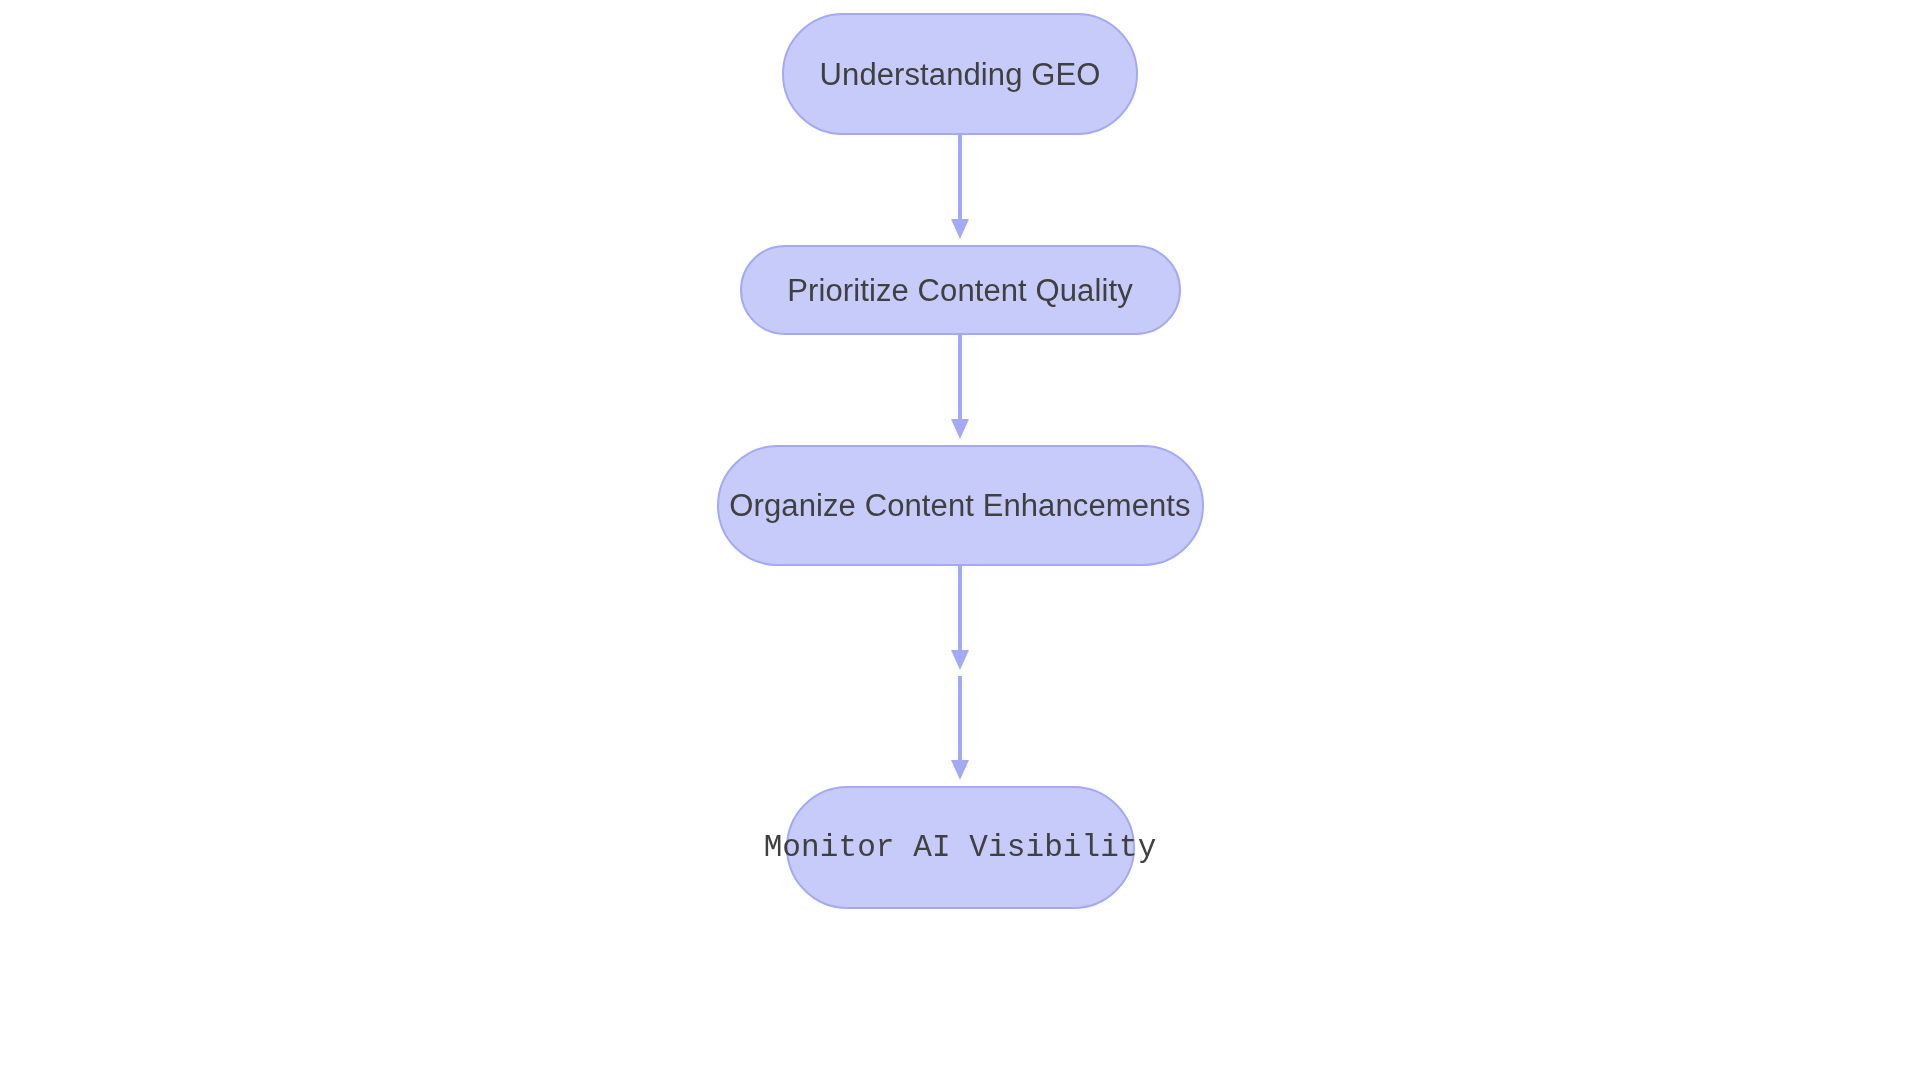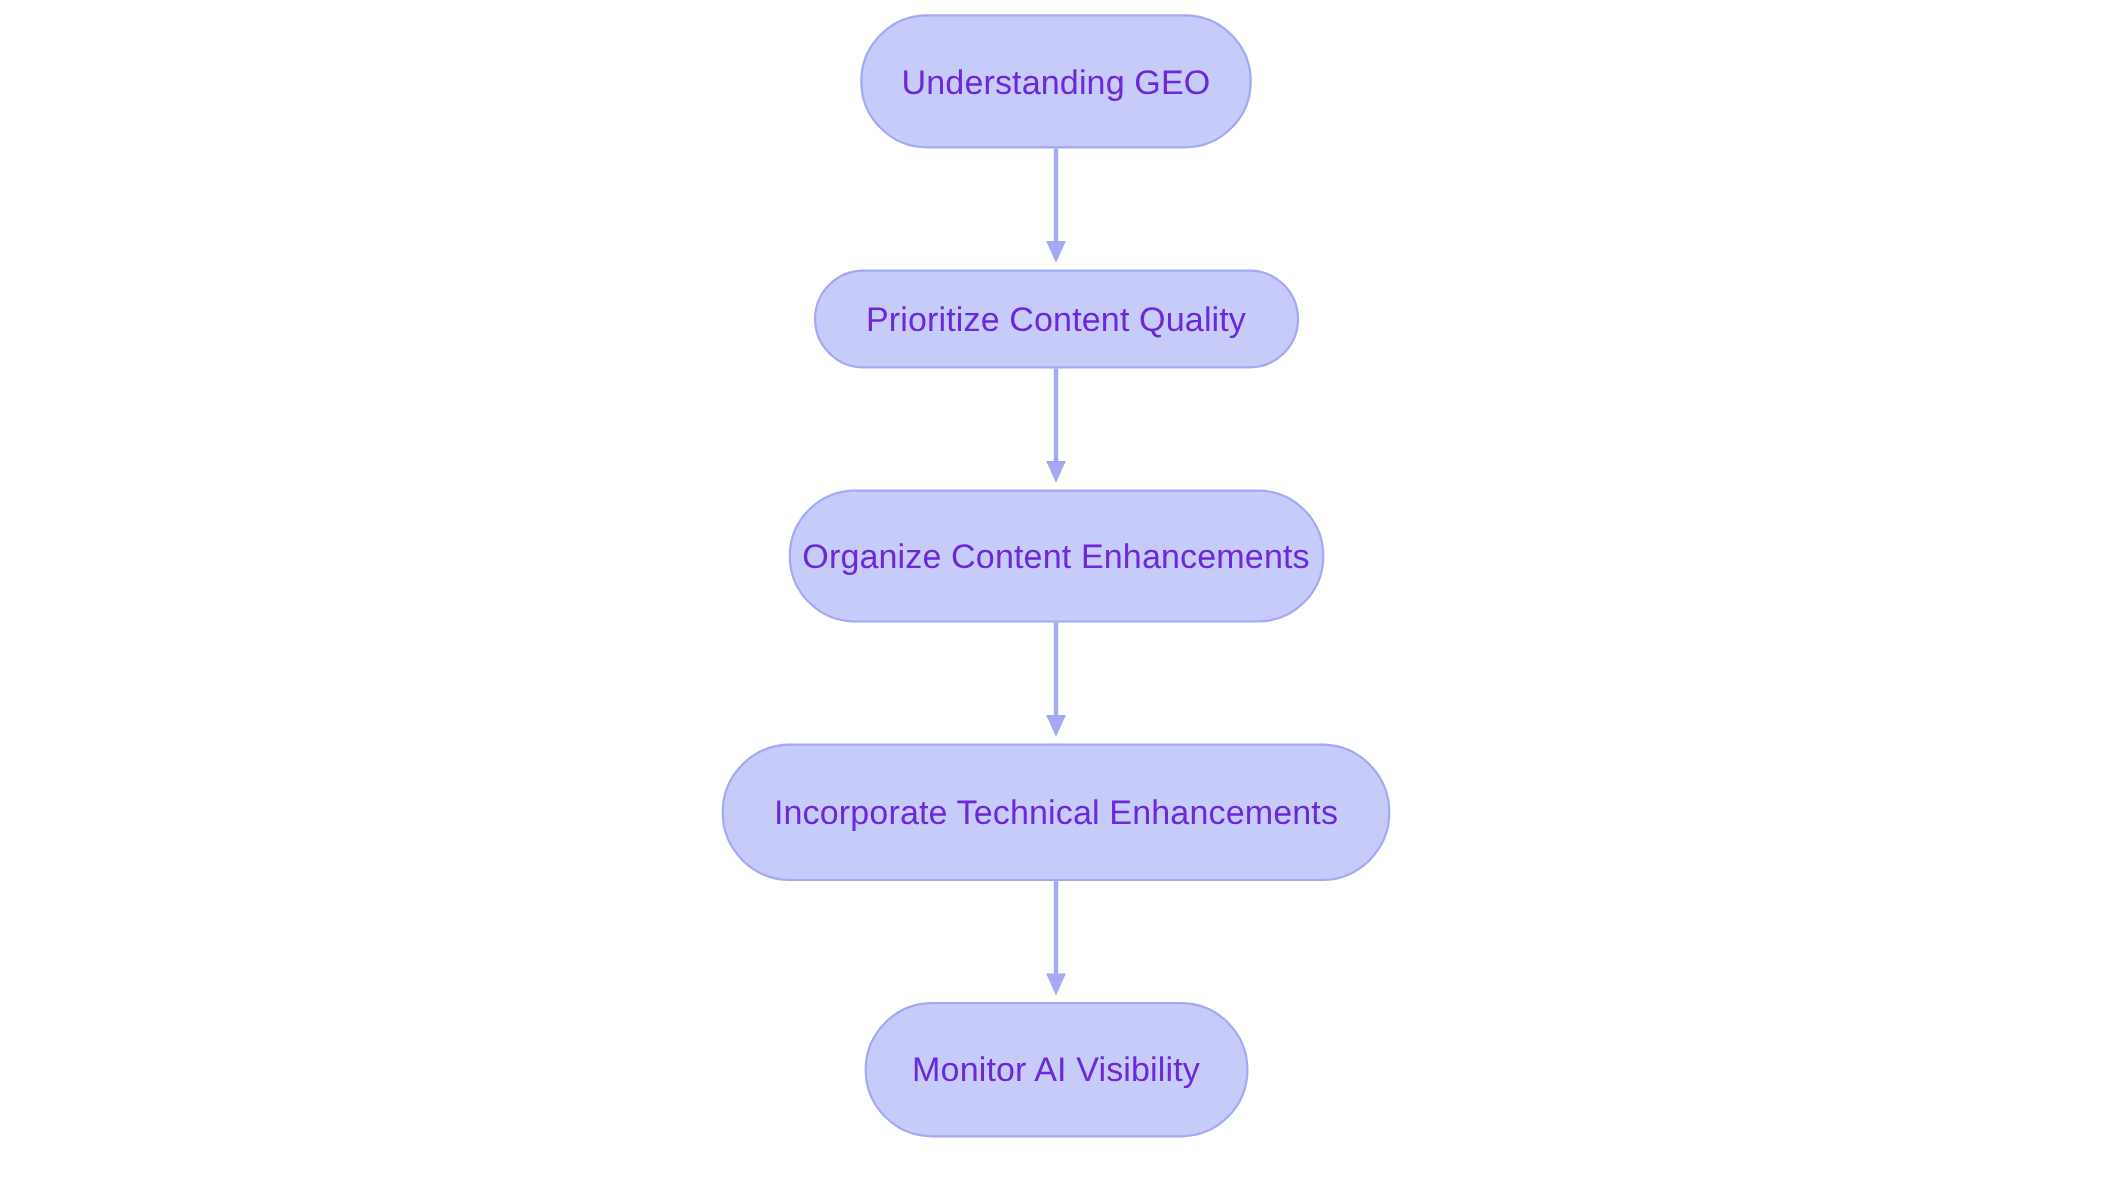--- a/index.html
+++ b/index.html
@@ -45,29 +45,29 @@
     color: #3730d8;
     white-space: nowrap;
     padding: 0 46px;
   }
 
   .flow-node .node-label {
     font-size: 31px;
     font-weight: 400;
     letter-spacing: 0.1px;
     line-height: 1;
-    color: #6d28d9;
+    color: #404040;
   }
 
   
   .node-0 { width: 356px; height: 122px; margin-top: 13px; }
   .node-1 { width: 441px; height: 90px; }
   .node-2 { width: 487px; height: 121px; }
   .node-3 { width: 608px; height: 125px; }
-  .node-4 { width: 349px; height: 123px; }
+  .node-4 { width: 349px; height: 123px; font-family: Liberation Mono, monospace; }
 
   .flow-connector {
     position: relative;
     width: 24px;
     height: 110px;
     display: block;
   }
   .flow-connector svg {
     display: block;
     width: 24px;
@@ -107,23 +107,20 @@
       <span class="node-label">Organize Content Enhancements</span>
     </div>
 
     <div class="flow-connector">
       <svg viewBox="0 0 24 110" xmlns="http://www.w3.org/2000/svg" aria-hidden="true">
         <line x1="12" y1="0" x2="12" y2="86" stroke="#a3a9f5" stroke-width="4"></line>
         <polygon points="3,84 21,84 12,104" fill="#a3a9f5"></polygon>
       </svg>
     </div>
 
-    <div class="flow-node node-3">
-      <span class="node-label">Incorporate Technical Enhancements</span>
-    </div>
 
     <div class="flow-connector">
       <svg viewBox="0 0 24 110" xmlns="http://www.w3.org/2000/svg" aria-hidden="true">
         <line x1="12" y1="0" x2="12" y2="86" stroke="#a3a9f5" stroke-width="4"></line>
         <polygon points="3,84 21,84 12,104" fill="#a3a9f5"></polygon>
       </svg>
     </div>
 
     <div class="flow-node node-4">
       <span class="node-label">Monitor AI Visibility</span>

